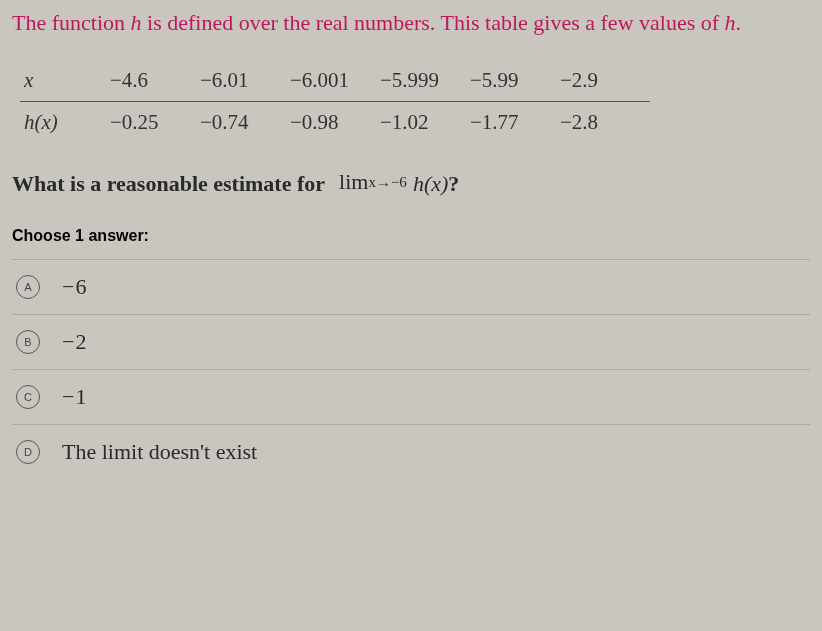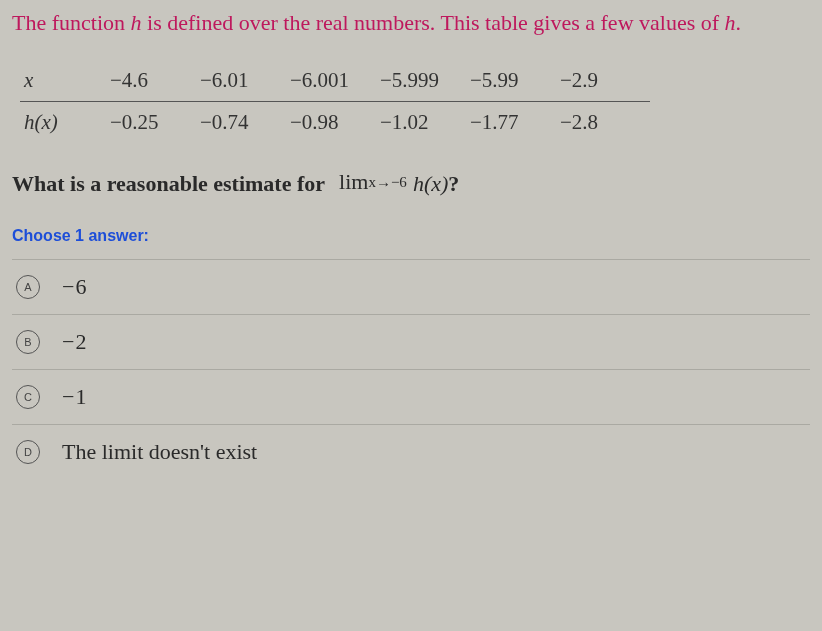--- a/index.html
+++ b/index.html
@@ -82,21 +82,21 @@
       font-size: 22px;
     }
     .qmark {
       font-weight: bold;
       font-size: 22px;
     }
     .choose-label {
       font-family: Arial, sans-serif;
       font-size: 16px;
       font-weight: bold;
-      color: #1d4ed8;
+      color: #000000;
       margin-bottom: 14px;
     }
     .choices {
       width: 100%;
     }
     .choice {
       display: flex;
       align-items: center;
       padding: 14px 4px;
       border-top: 1px solid #aaa9a2;

